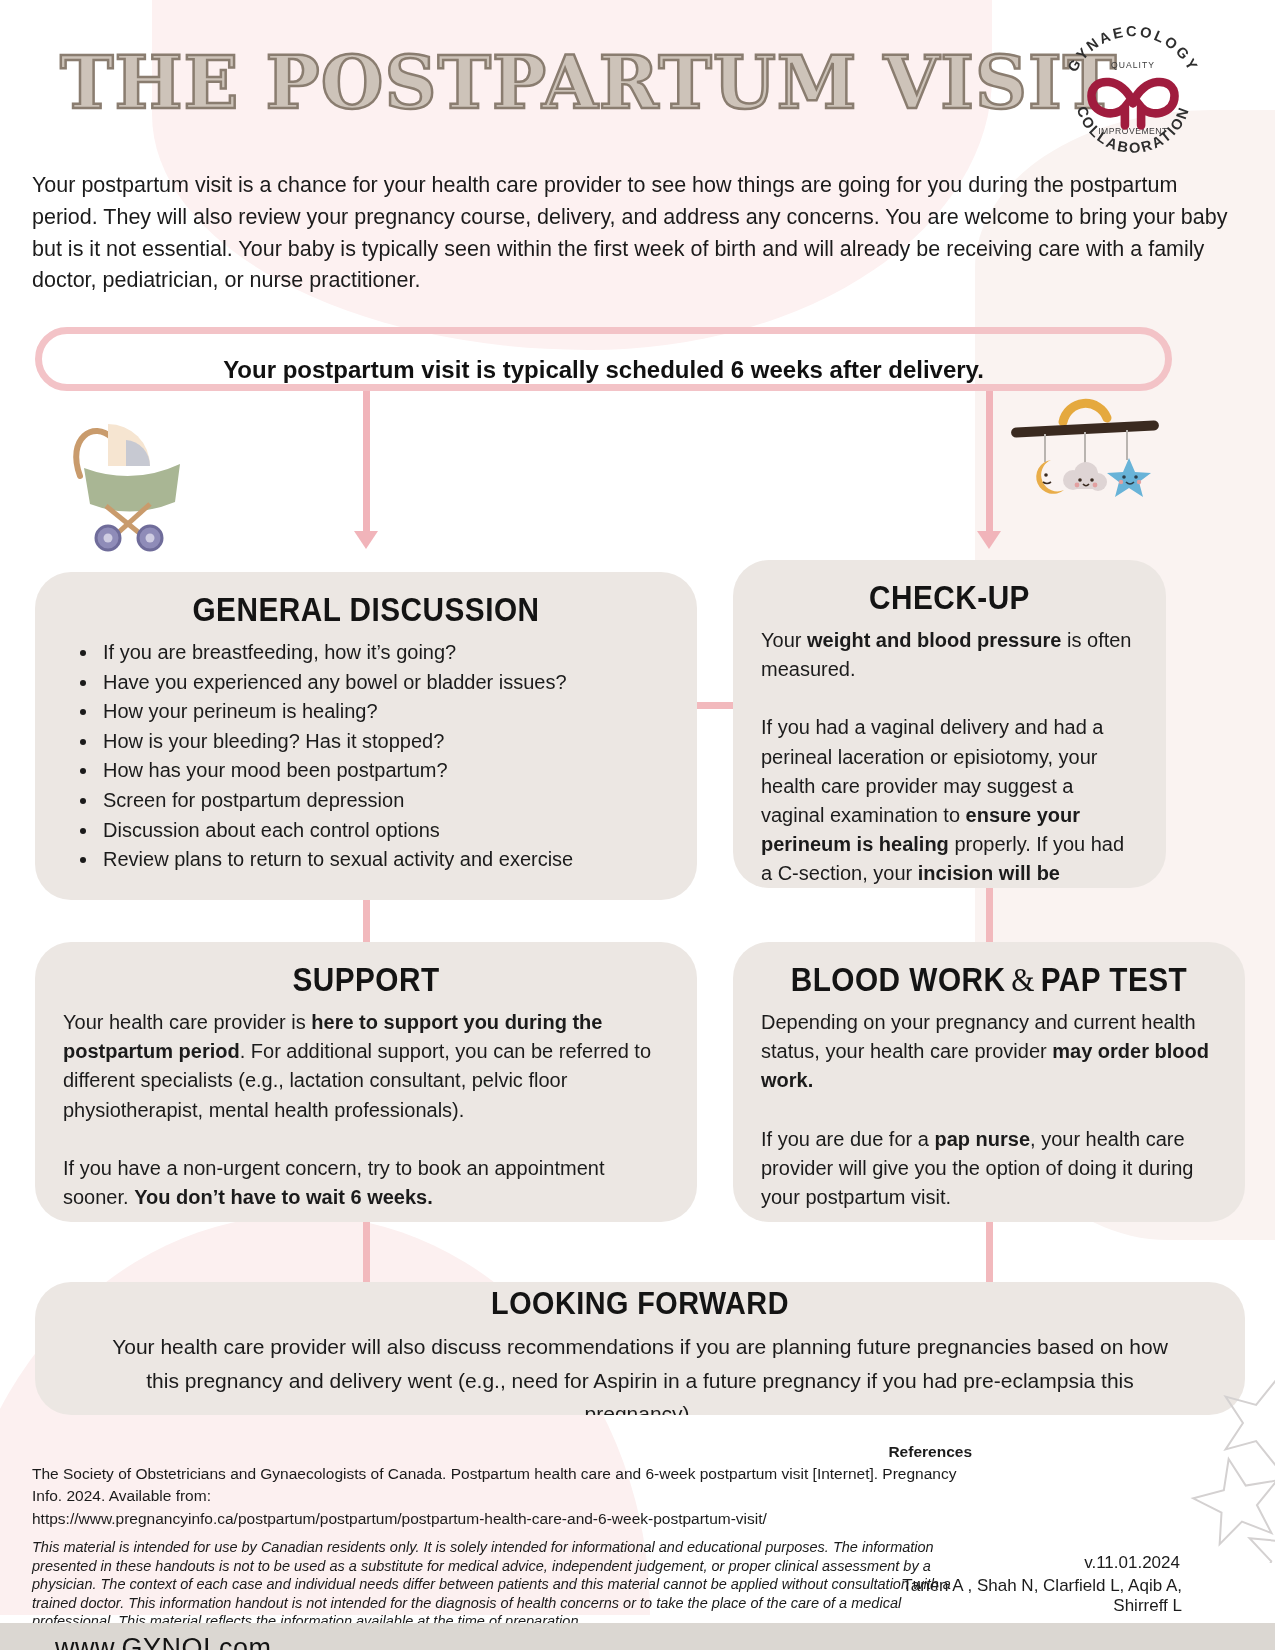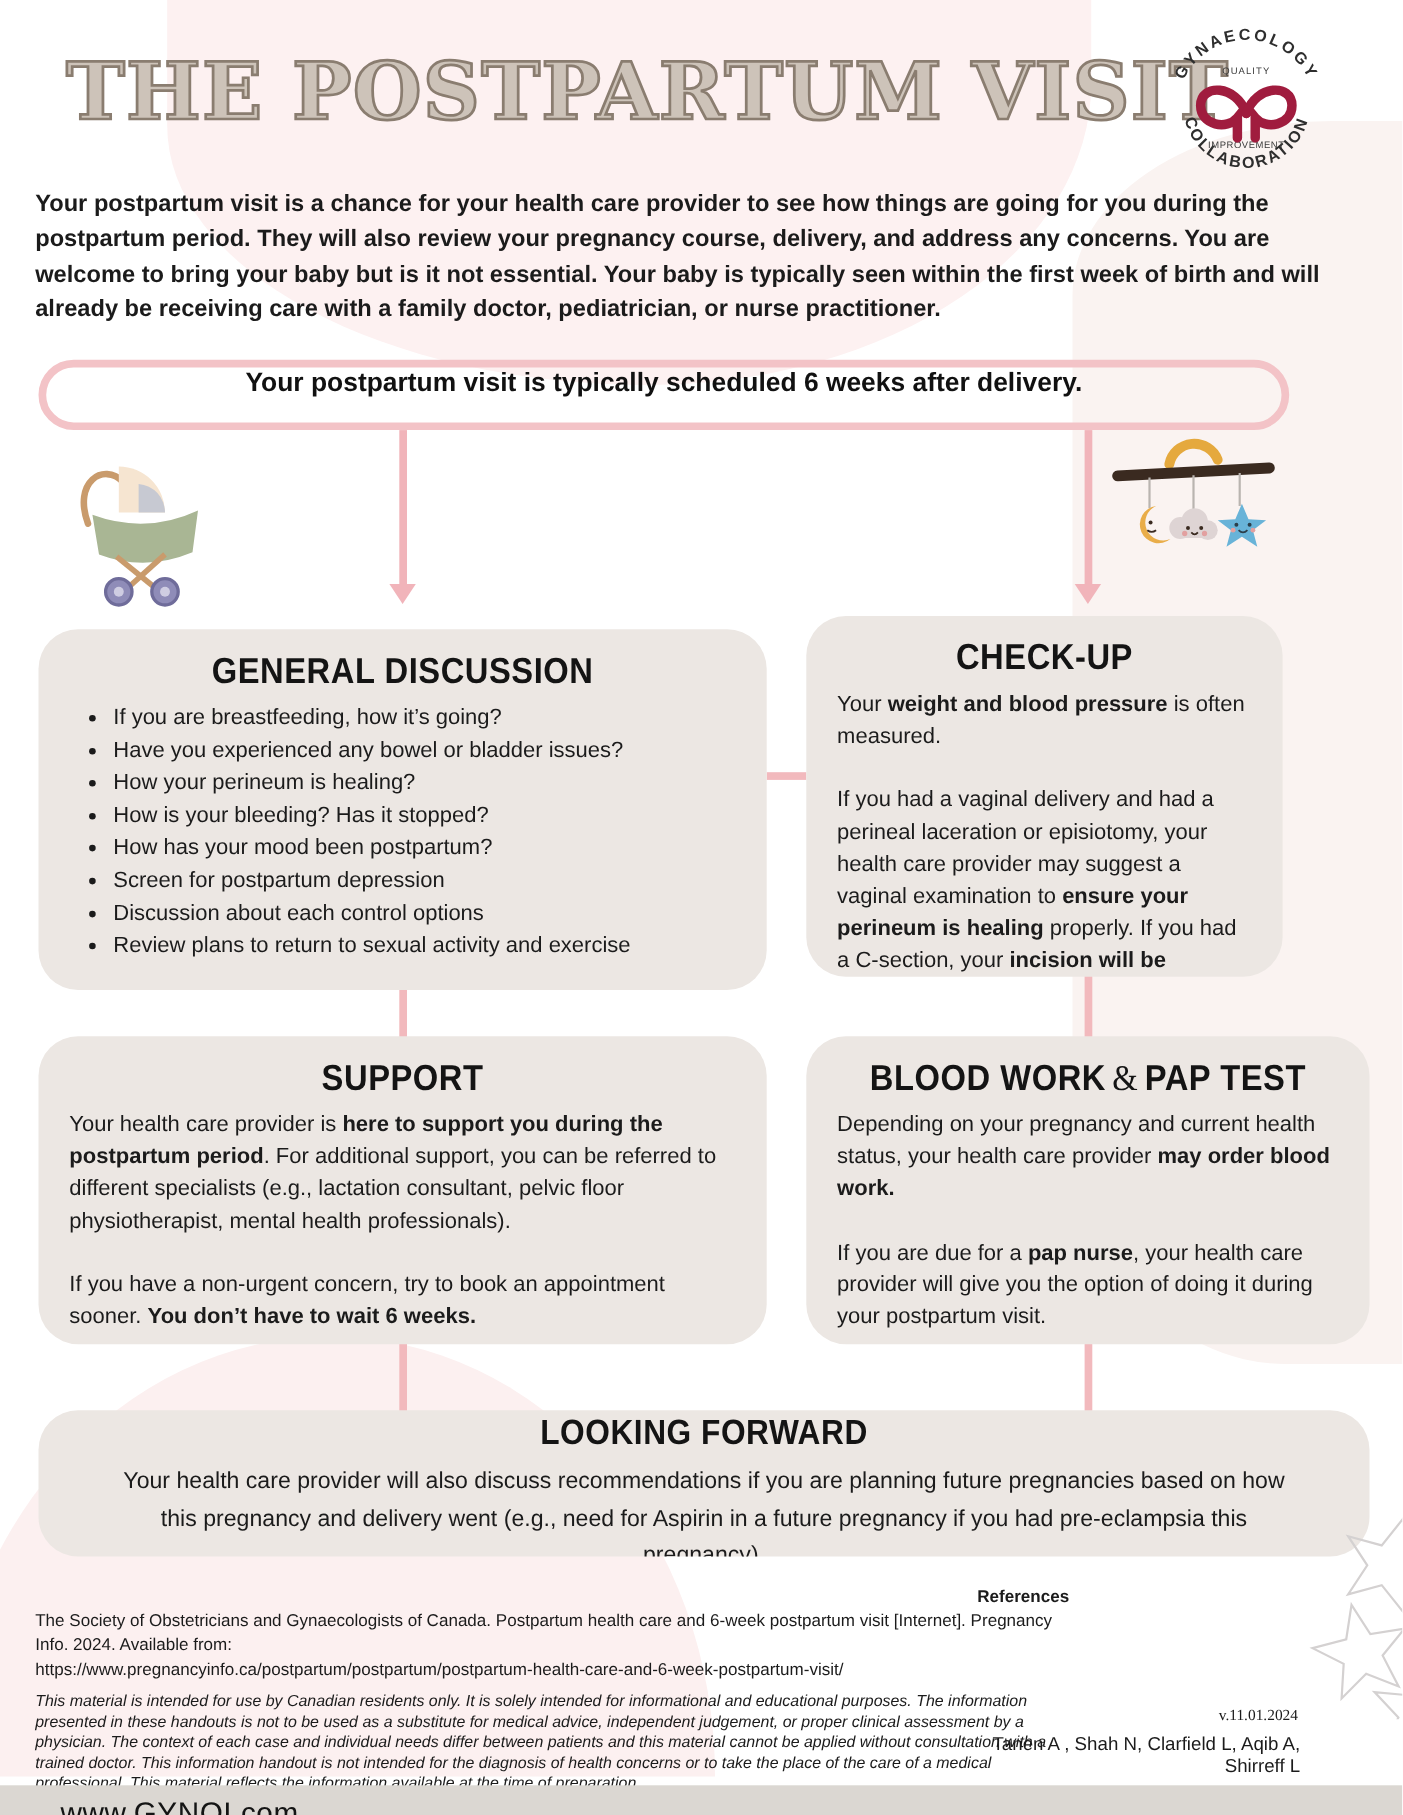--- a/index.html
+++ b/index.html
@@ -14,25 +14,25 @@
   .blob-bottom{left:-50px;top:1215px;width:700px;height:400px;background:#fcf0f0;
                border-radius:50% 50% 0 0 / 100% 100% 0 0;}
   
   .main-title{position:absolute;left:60px;top:40px;width:975px;white-space:nowrap;
               font-family:"DejaVu Serif","Liberation Serif",serif;font-weight:700;
               font-size:72px;letter-spacing:1px;color:#cdc3b9;
               -webkit-text-stroke:2.5px #8a7d70;text-stroke:2.5px #8a7d70;}
   .logo{position:absolute;left:1052px;top:20px;width:162px;height:152px;}
   
   .intro{position:absolute;left:32px;top:170px;width:1214px;
-         font-size:21.5px;line-height:1.48;font-weight:bold;}
+         font-size:21.5px;line-height:1.48;}
   
   .banner{position:absolute;left:35px;top:327px;width:1137px;height:64px;box-sizing:border-box;
           border:7px solid #f3c3c7;border-radius:34px;background:transparent;
-          display:flex;align-items:flex-start;justify-content:center;
+          display:flex;align-items:flex-end;justify-content:center;
           font-size:24px;font-weight:bold;color:#111;}
   
   .arrow{position:absolute;top:391px;width:7px;height:141px;background:#f1b4ba;}
   .arrow:after{content:"";position:absolute;left:-9px;bottom:-17px;width:0;height:0;
                border-left:12.5px solid transparent;border-right:12.5px solid transparent;
                border-top:18px solid #f1b4ba;}
   .arrow-left{left:363px;} .arrow-right{left:986px;}
   .conn{position:absolute;background:#f2b9bd;}
   .conn-h{left:697px;top:702px;width:36px;height:7px;}
   .conn-v{width:7px;}
@@ -54,21 +54,21 @@
   .box p{font-size:20px;line-height:1.46;margin:0 0 0 0;}
   .box p + p{margin-top:29px;}
   .box ul{margin:8px 0 0 0;padding-left:36px;font-size:20px;line-height:1.48;}
   .box ul li{padding-left:4px;}
   .lf-body{font-size:21px;line-height:1.6;text-align:center;margin:2px 30px 0 30px;}
   
   .refs{position:absolute;left:32px;top:1443px;width:940px;}
   .refs-heading{font-size:15.5px;font-weight:bold;margin:0;text-align:right;}
   .refs-citation{font-size:15.5px;line-height:1.45;margin:2px 0 0 0;}
   .refs-disclaimer{font-size:14.5px;font-style:italic;line-height:1.27;margin:8px 0 0 0;}
-  .version{position:absolute;left:1000px;top:1553px;width:180px;text-align:right;font-size:14px;font-family:Liberation Serif, serif;}
+  .version{position:absolute;left:1000px;top:1553px;width:180px;text-align:right;font-size:17px;}
   .authors{position:absolute;left:860px;top:1576px;width:322px;text-align:right;font-size:17px;}
   .stars{position:absolute;left:1150px;top:1378px;width:135px;height:185px;}
   .footer-bar{position:absolute;left:0;top:1600px;width:1275px;height:64px;background:#dbd7d2;margin-top:23px;}
   .footer-link{display:inline-block;margin-left:55px;line-height:50px;font-size:27px;
                color:#141414;text-decoration:underline;text-underline-offset:5px;letter-spacing:0.5px;}
   b{font-weight:bold;}
 </style>
 </head>
 <body>
 

